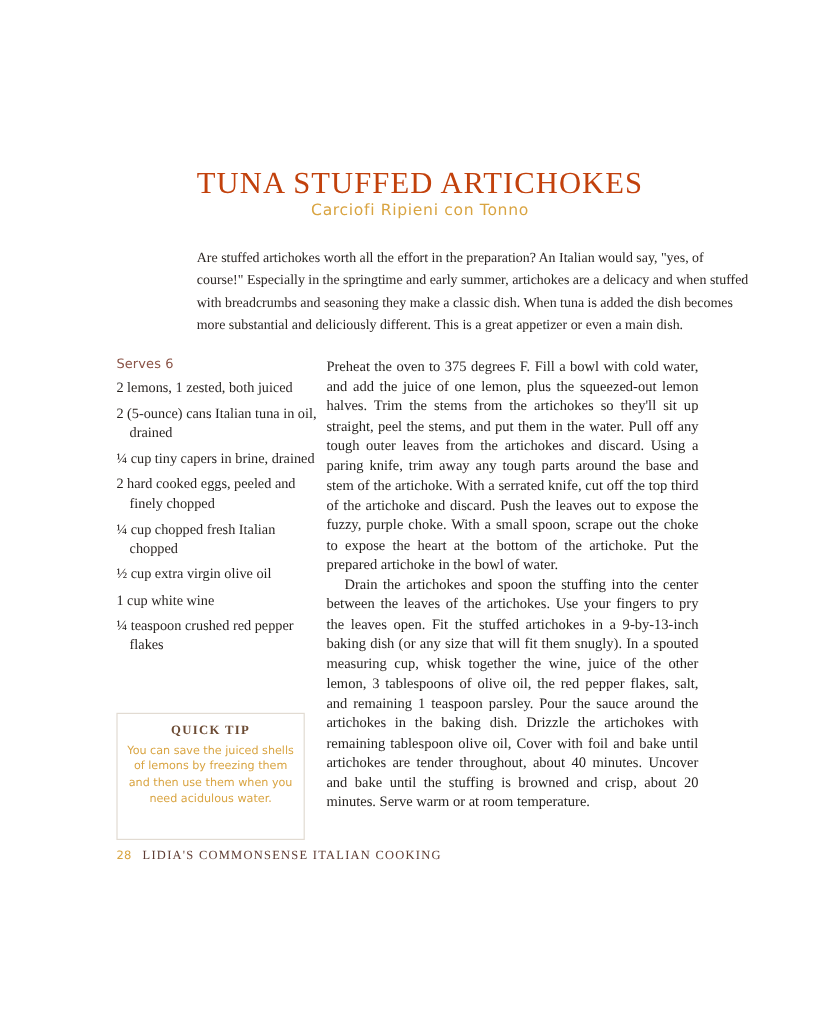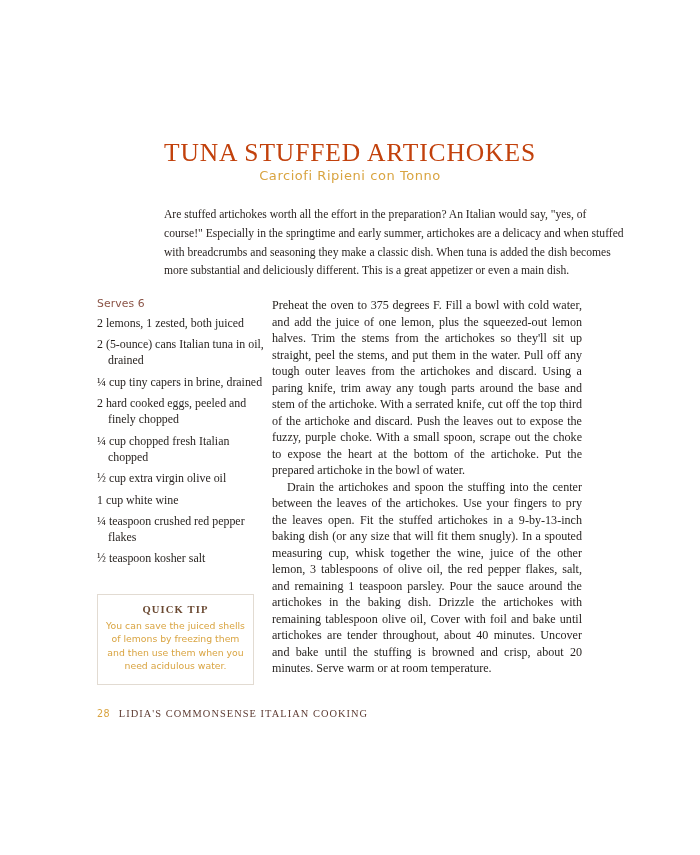--- a/index.html
+++ b/index.html
@@ -112,21 +112,21 @@
   .method p + p {
     text-indent: 15px;
   }
 
   
   .quick-tip {
     position: absolute;
     left: 97px;
     top: 594px;
     width: 157px;
-    padding: 9px 8px 11px 8px;
+    padding: 9px 8px 26px 8px;
     border: 1px solid #e2dbd2;
     box-sizing: border-box;
     text-align: center;
   }
   .quick-tip-heading {
     font-family: "Liberation Serif", serif;
     font-weight: bold;
     font-size: 10.6px;
     letter-spacing: 1.1px;
     color: #6b4a33;
@@ -177,21 +177,20 @@
     <div class="serves">Serves 6</div>
     <ul class="ingredients">
       <li>2 lemons, 1 zested, both juiced</li>
       <li>2 (5-ounce) cans Italian tuna in oil, drained</li>
       <li>¼ cup tiny capers in brine, drained</li>
       <li>2 hard cooked eggs, peeled and finely chopped</li>
       <li>¼ cup chopped fresh Italian chopped</li>
       <li>½ cup extra virgin olive oil</li>
       <li>1 cup white wine</li>
       <li>¼ teaspoon crushed red pepper flakes</li>
-      <li>½ teaspoon kosher salt</li>
     </ul>
   </div>
 
   <div class="col-right method">
     <p>Preheat the oven to 375 degrees F. Fill a bowl with cold water, and add the juice of one lemon, plus the squeezed-out lemon halves. Trim the stems from the artichokes so they'll sit up straight, peel the stems, and put them in the water. Pull off any tough outer leaves from the artichokes and discard. Using a paring knife, trim away any tough parts around the base and stem of the artichoke. With a serrated knife, cut off the top third of the artichoke and discard. Push the leaves out to expose the fuzzy, purple choke. With a small spoon, scrape out the choke to expose the heart at the bottom of the artichoke. Put the prepared artichoke in the bowl of water.</p>
     <p>Drain the artichokes and spoon the stuffing into the center between the leaves of the artichokes. Use your fingers to pry the leaves open. Fit the stuffed artichokes in a 9-by-13-inch baking dish (or any size that will fit them snugly). In a spouted measuring cup, whisk together the wine, juice of the other lemon, 3 tablespoons of olive oil, the red pepper flakes, salt, and remaining 1 teaspoon parsley. Pour the sauce around the artichokes in the baking dish. Drizzle the artichokes with remaining tablespoon olive oil, Cover with foil and bake until artichokes are tender throughout, about 40 minutes. Uncover and bake until the stuffing is browned and crisp, about 20 minutes. Serve warm or at room temperature.</p>
   </div>
 
   <div class="quick-tip">
     <div class="quick-tip-heading">QUICK TIP</div>

